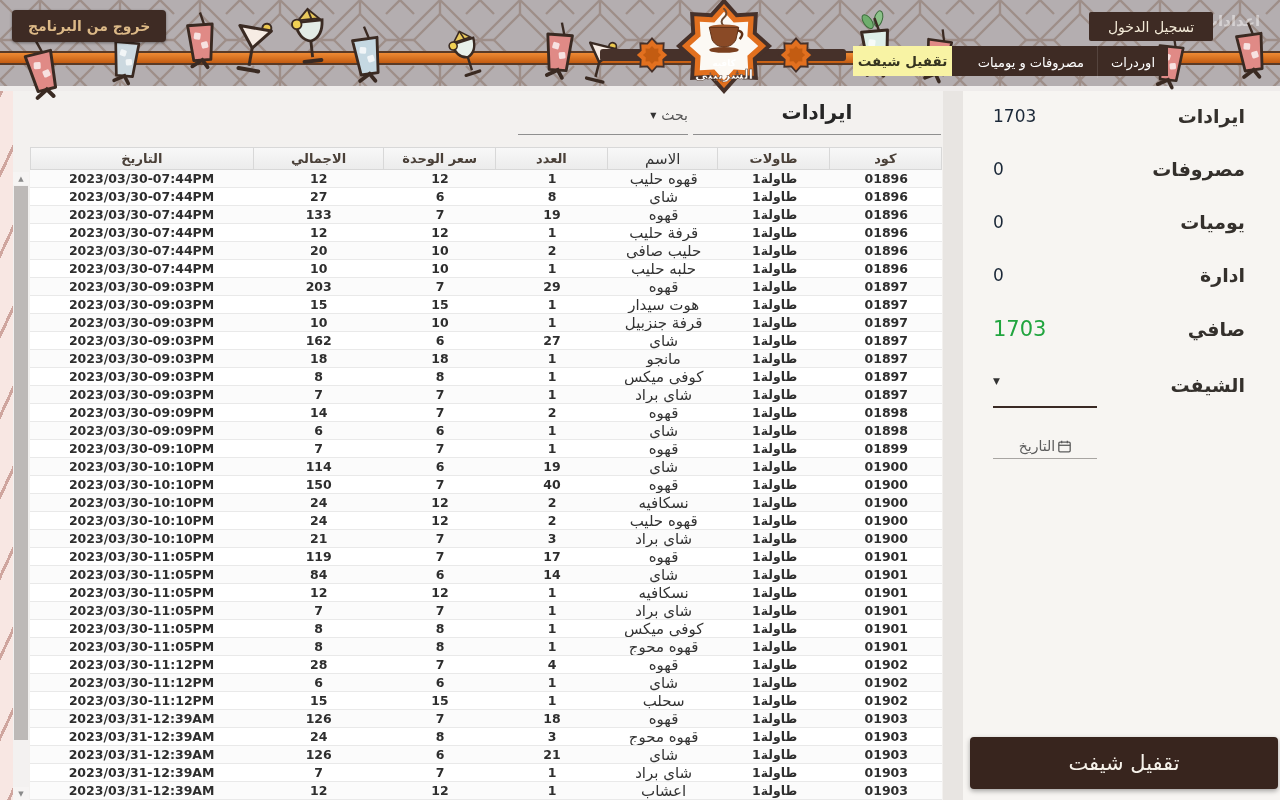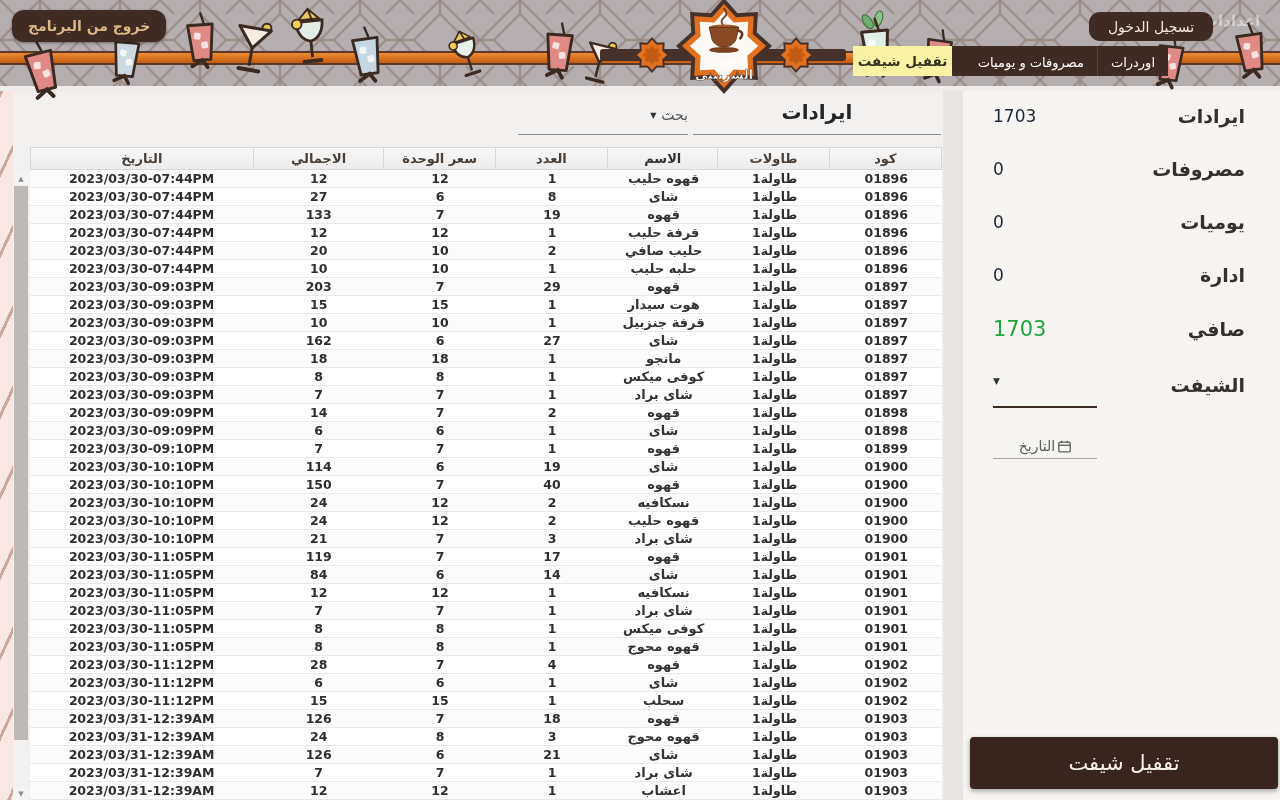--- a/index.html
+++ b/index.html
@@ -12,24 +12,24 @@
   .header .pattern{position:absolute;left:0;top:0;width:1280px;height:86px}
   .rail{position:absolute;left:0;top:51px;width:1280px;height:14px;
     background:linear-gradient(#ef8a33,#c35c12);border-top:2px solid #5a3a26;border-bottom:2px solid #5a3a26;z-index:2}
   .drink{position:absolute;overflow:visible;z-index:3}
   .logo-bar{position:absolute;left:600px;top:49px;width:246px;height:12px;background:#46312a;border-radius:3px;z-index:4}
   .star-small{position:absolute;z-index:5;overflow:visible}
   .star-big{position:absolute;left:675px;top:-3px;z-index:6;overflow:visible}
   .faded-settings{position:absolute;left:1203px;top:12px;color:rgba(255,255,255,.45);
     font-size:15px;z-index:1;font-weight:700}
   .btn-exit{position:absolute;left:12px;top:10px;height:32px;padding:0 16px;background:#3e2b24;
-    border-radius:12px;color:#dcb987;font-size:14px;font-weight:700;display:flex;align-items:center;
+    border-radius:4px;color:#dcb987;font-size:14px;font-weight:700;display:flex;align-items:center;
     z-index:8;box-shadow:0 1px 3px rgba(0,0,0,.4);cursor:pointer}
   .btn-login{position:absolute;left:1089px;top:12px;width:124px;height:29px;background:#3e2b24;
-    border-radius:11px;color:#f3ead7;font-size:14px;display:flex;align-items:center;justify-content:center;
+    border-radius:2px;color:#f3ead7;font-size:14px;display:flex;align-items:center;justify-content:center;
     z-index:8;cursor:pointer}
   .tabbar{position:absolute;left:952px;top:46px;width:216px;height:30px;background:#3e2b24;
     display:flex;direction:rtl;align-items:stretch;z-index:8}
   .tab{color:#fff;font-size:13px;padding:16px 13px;display:flex;align-items:center;cursor:pointer;white-space:nowrap}
   .tab + .tab{border-right:1px solid rgba(255,255,255,.12)}
   .tab-active{position:absolute;left:853px;top:46px;width:99px;height:30px;background:#f8f3a4;
     color:#35331f;font-weight:700;font-size:13.5px;display:flex;align-items:center;justify-content:center;
     z-index:9;cursor:pointer}
 
   
@@ -52,21 +52,21 @@
 
   .table{position:absolute;left:30px;top:56px;width:912px;direction:rtl}
   .thead{display:flex;height:23px;background:linear-gradient(#f8f8f8,#ececec);
     border:1px solid #d8d8d8}
   .th{display:flex;align-items:center;justify-content:center;font-size:13px;font-weight:700;color:#4a4038}
   .th + .th{border-left:0;border-right:1px solid #d8d8d8}
   .tbody{background:#fff}
   .tr{display:flex;height:18px;background:#fff;border-bottom:1px solid #e9e9e9;cursor:default}
   .tr:nth-child(odd){background:#fbfbfb}
   .td{display:flex;align-items:center;justify-content:center;font-size:12.5px;font-weight:700;color:#2e2e2e;overflow:hidden;white-space:nowrap}
-  .c-code{width:114px}.c-table{width:114px}.c-name{width:113px;font-weight:700;font-size:13px;color:#333}
+  .c-code{width:114px}.c-table{width:114px}.c-name{width:113px;font-weight:400;font-size:15px;color:#333}
   .c-qty{width:115px}.c-unit{width:114px}.c-total{width:134px}.c-date{width:228px}
 
   
   .gap{position:absolute;left:943px;top:91px;width:20px;height:709px;background:#e8e5e2}
   .sidebar{position:absolute;left:963px;top:91px;width:317px;height:709px;background:#f7f5f2}
   .stat{position:absolute;left:30px;right:35px;display:flex;direction:rtl;
     justify-content:space-between;align-items:center;height:30px}
   .stat-label{font-size:19px;font-weight:700;color:#34302c}
   .stat-value{font-size:17px;font-weight:400;color:#1b2838}
   .stat-value.net{font-size:21px}

